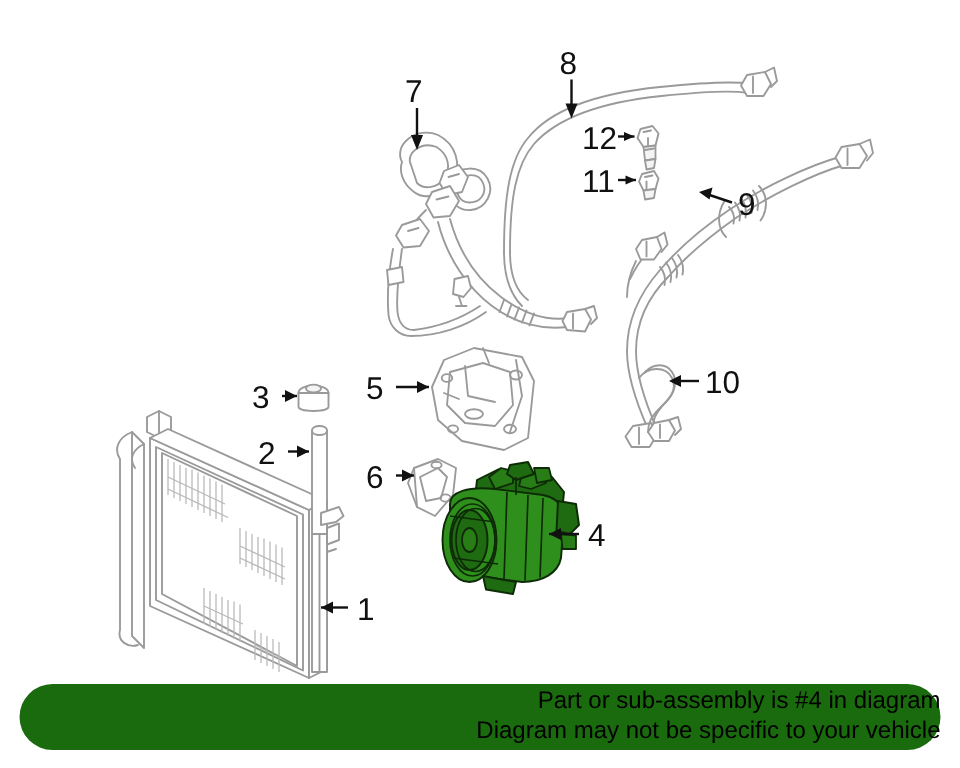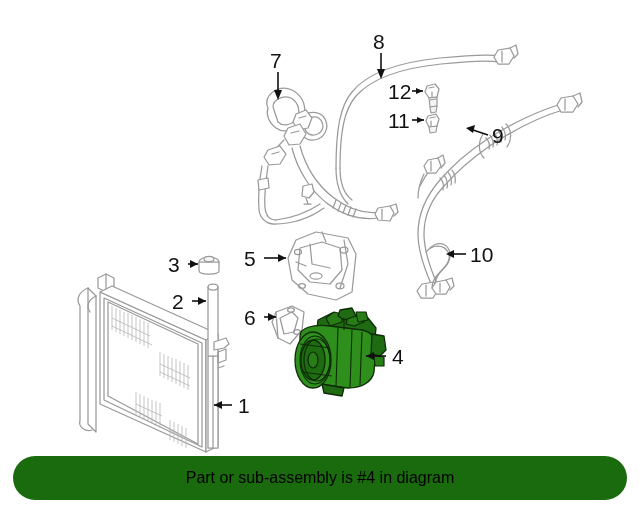--- a/index.html
+++ b/index.html
@@ -89,21 +89,21 @@
   }
   #footer-banner {
     position: absolute;
     left: 13px;
     top: 456px;
     width: 614px;
     height: 44px;
     background: #1a6b0d;
     display: flex;
     flex-direction: column;
-    align-items: center;
+    align-items: flex-end;
     justify-content: center;
     box-sizing: border-box;
     border-radius: 22px;
   }
   .banner-line {
     color: #000000;
     font-family: "Liberation Sans", sans-serif;
     font-size: 16px;
     line-height: 20px;
     text-align: center;
@@ -443,15 +443,16 @@
     <g>
       <path class="lead-line" d="M412 91 L423 91"></path>
       <path class="lead-head" d="M423 91 L416 88 L416 94 Z"></path>
       <text class="callout-label" x="388" y="99">12</text>
     </g>
 
   </svg>
 
   <div id="footer-banner">
     <div class="banner-line">Part or sub-assembly is #4 in diagram</div>
+    <div class="banner-line">Diagram may not be specific to your vehicle</div>
   </div>
 
 </div>
 
 </body></html>

